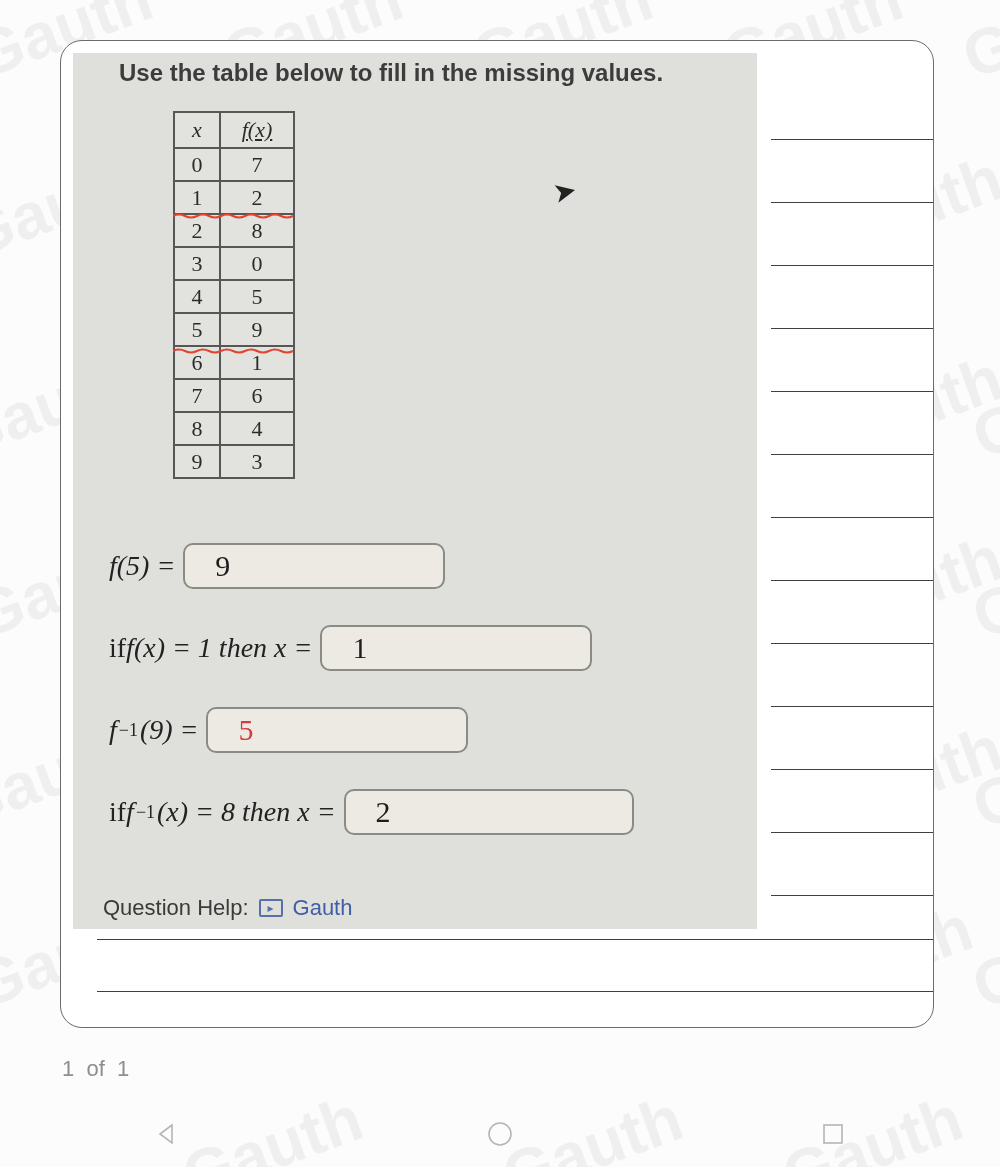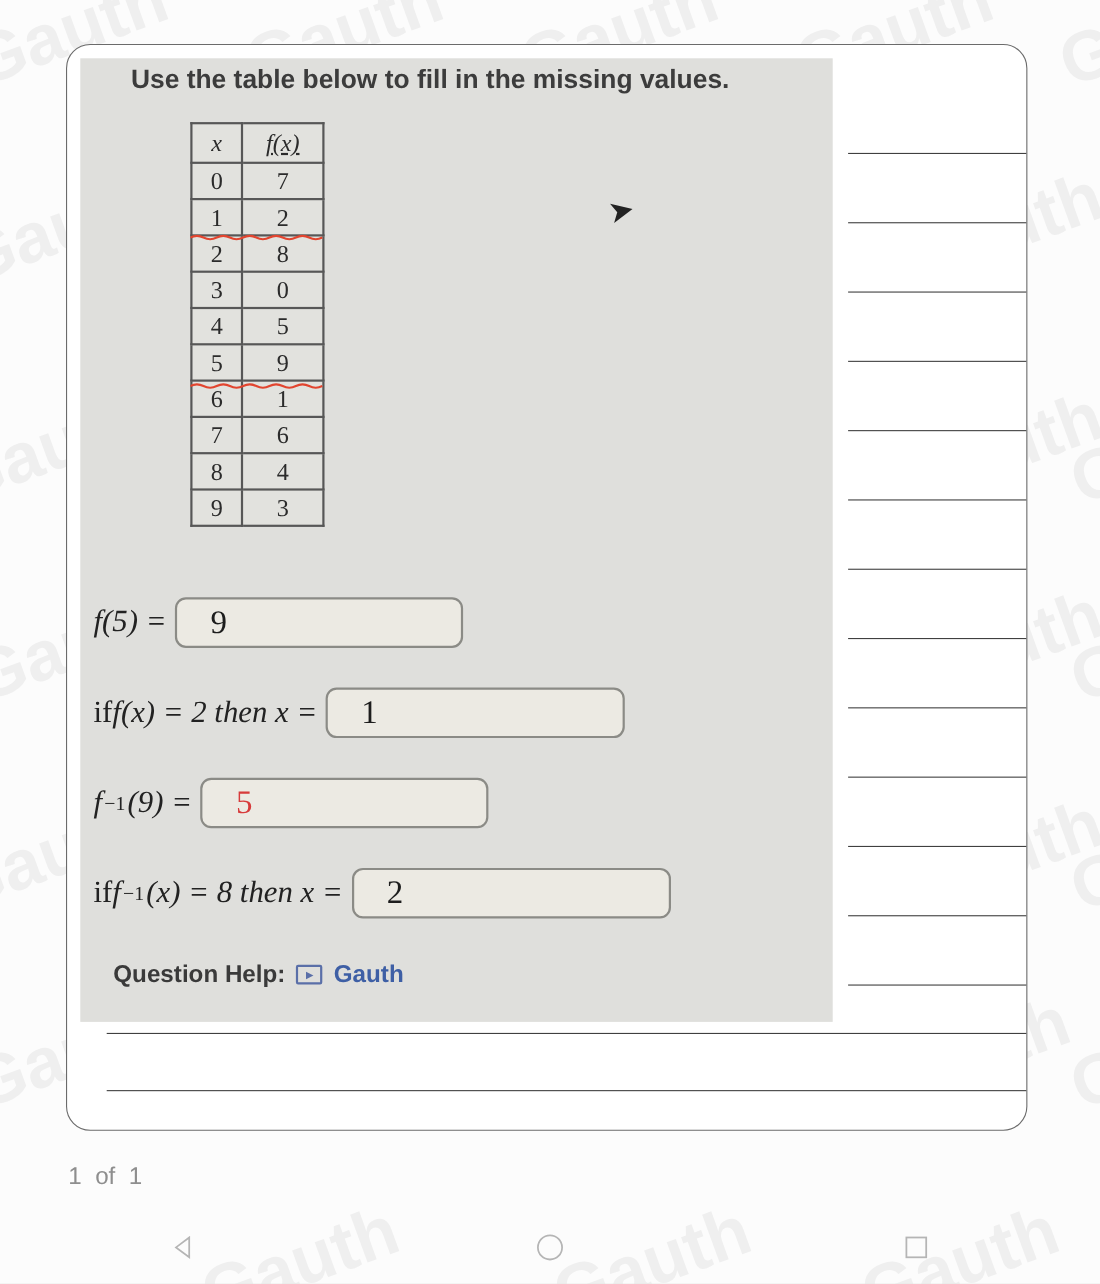--- a/index.html
+++ b/index.html
@@ -83,21 +83,21 @@
   .cursor {
     position: absolute;
     font-size: 28px;
     color: #222;
     transform: rotate(-12deg);
   }
 
   
   .eq {
     position: absolute;
-    left: 12px;
+    left: 36px;
     display: flex; align-items: center;
     font-size: 28px;
     font-family: 'Times New Roman', serif;
     font-style: italic;
     color: #222;
     font-weight: 500;
   }
   .eq .rm { font-style: normal; }
   .eq .sup { font-size: 18px; vertical-align: 8px; margin-left: 2px; margin-right: 2px; font-style: normal; }
   .ans-box {
@@ -289,21 +289,21 @@
 
     <div class="eq" style="top:490px;">
       <span>f(5) =</span>
       <span class="ans-box w260">
         <span class="hand">9</span>
       </span>
     </div>
 
     <div class="eq" style="top:572px;">
       <span class="rm">if </span>
-      <span>f(x) = 2 then x =</span>
+      <span>f(x) = 1 then x =</span>
       <span class="ans-box w270">
         <span class="hand">1</span>
       </span>
     </div>
 
     <div class="eq" style="top:654px;">
       <span>f</span>
       <span class="sup">−1</span>
       <span>(9) =</span>
       <span class="ans-box w260">
@@ -314,21 +314,21 @@
     <div class="eq" style="top:736px;">
       <span class="rm">if </span>
       <span>f</span>
       <span class="sup">−1</span>
       <span>(x) = 8 then x =</span>
       <span class="ans-box w290">
         <span class="hand">2</span>
       </span>
     </div>
 
-    <div class="qhelp" style="top:820px;font-weight:bold;">
+    <div class="qhelp" style="top:842px;">
       <span>Question Help:</span>
       <span class="vid-icon">▸</span>
       <span class="vid-link">Gauth</span>
     </div>
 
   </div>
 
   <div class="rlines">
     <div class="rline"></div>
     <div class="rline"></div>

